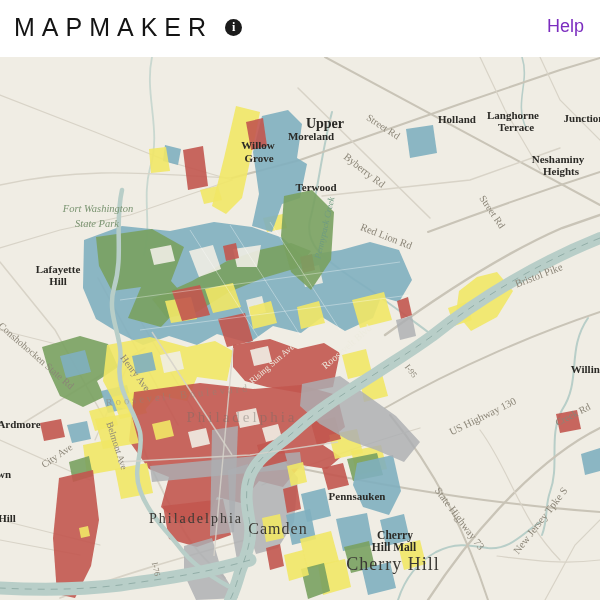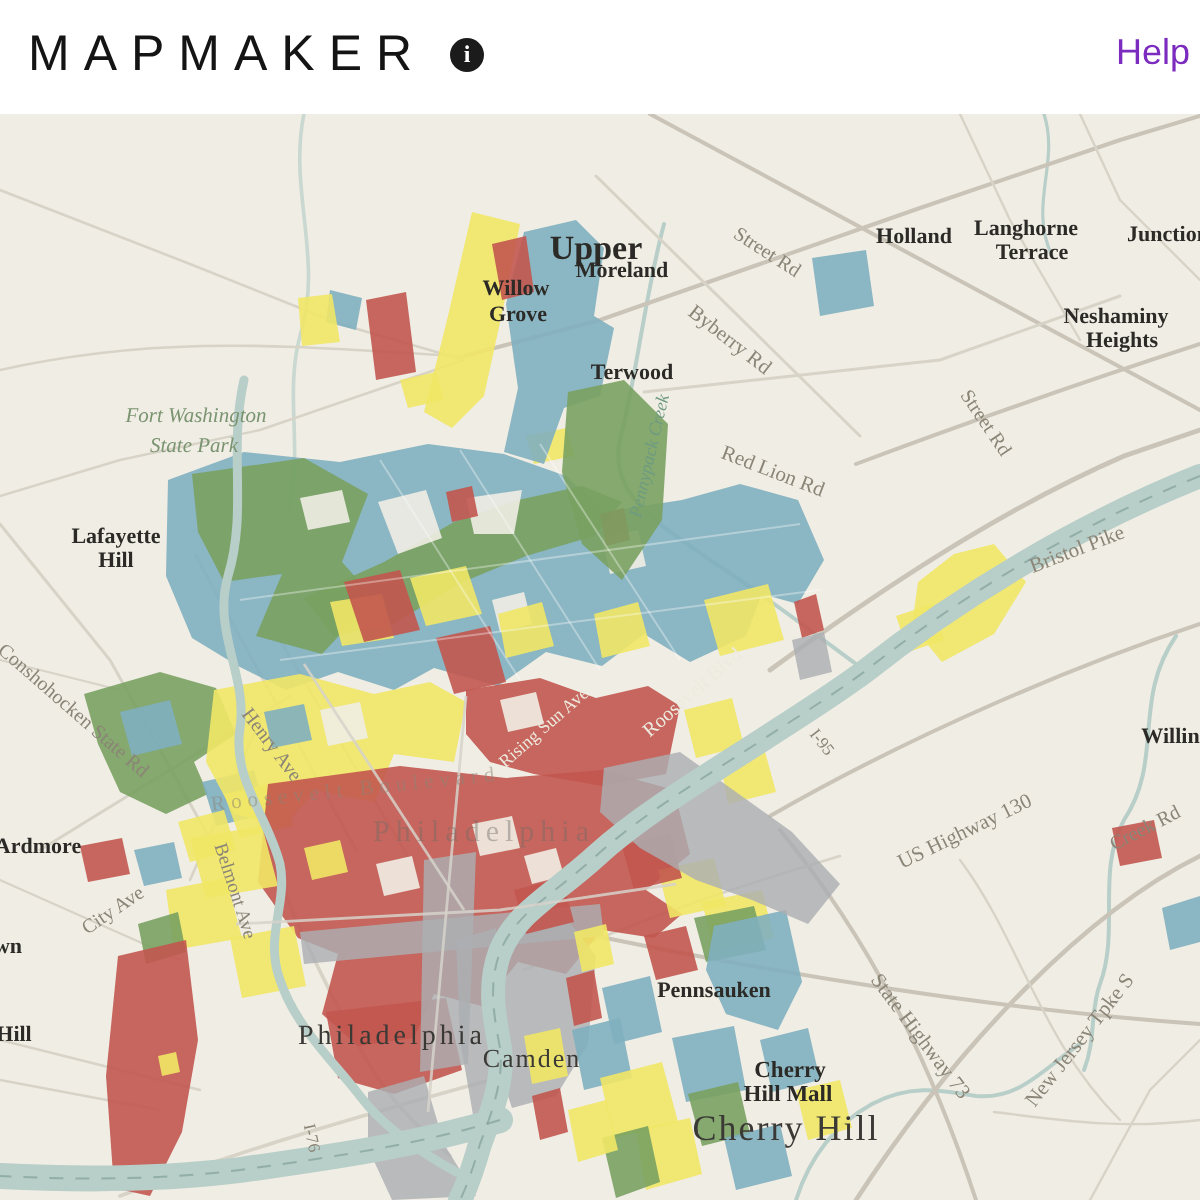--- a/index.html
+++ b/index.html
@@ -6,21 +6,21 @@
   body{width:600px;height:600px;overflow:hidden;position:relative;background:#ffffff;
        font-family:"Liberation Sans",sans-serif;}
   
   #header{position:absolute;top:0;left:0;width:600px;height:55px;background:#ffffff;z-index:30;
           display:flex;align-items:center;}
   #brand{font-size:25px;letter-spacing:7px;font-weight:500;color:#141414;margin-left:14px;white-space:nowrap;}
   #title{font-size:22px;color:#141414;margin-left:26px;font-weight:400;}
   #info-btn{width:17px;height:17px;border-radius:50%;background:#1b1b1b;color:#ffffff;
             display:flex;align-items:center;justify-content:center;margin-left:12px;
             font-family:"Liberation Serif",serif;font-weight:700;font-size:12px;cursor:pointer;}
-  #help{position:absolute;right:5px;top:16px;font-size:18px;color:var(--help,#7B2CBF);
+  #help{position:absolute;right:16px;top:16px;font-size:18px;color:var(--help,#7B2CBF);
         cursor:pointer;}
   
   #map-wrap{position:absolute;top:57px;left:0;width:600px;height:543px;background:var(--bg,#F0EDE4);}
   #map-svg{position:absolute;top:0;left:0;}
   .rd{stroke:var(--road);fill:none;stroke-linecap:round;}
   .rdM{stroke:var(--roadM);fill:none;stroke-linecap:round;}
   .creek{stroke:var(--water);fill:none;stroke-linecap:round;}
   .dA{fill:var(--gA);} .dB{fill:var(--gB);} .dC{fill:var(--gC);} .dD{fill:var(--gD);}
   .hole{fill:var(--bg);}
   .urb{fill:var(--gU);fill-opacity:.82;}
@@ -210,21 +210,21 @@
     <path class="stw" d="M230,225 L300,335"></path>
     <path class="stw" d="M270,222 L340,330"></path>
     <path class="stw" d="M120,300 L400,262"></path>
     <path class="stw" d="M140,330 L410,295"></path>
     <path class="stc" d="M233,348 L214,556"></path>
     <path class="stc" d="M118,462 L250,455 L338,442"></path>
     <path class="stc" d="M152,332 L232,455"></path>
   </g>
 </svg>
 <div id="label-layer">
-      <div class="lbl town" style="left: 298px; top: 67px; font-size: 17px; transform: translate(-50%, -50%) rotate(0deg); font-family: Liberation Serif, serif;">Upper</div>
+      <div class="lbl town" style="left: 325px; top: 67px; font-size: 14px; transform: translate(-50%, -50%) rotate(0deg); font-family: Liberation Serif, serif;">Upper</div>
       <div class="lbl town" style="left: 311px; top: 79px; font-size: 11px; transform: translate(-50%, -50%) rotate(0deg);">Moreland</div>
       <div class="lbl town" style="left: 258px; top: 88px; font-size: 11px; transform: translate(-50%, -50%) rotate(0deg);">Willow</div>
       <div class="lbl town" style="left: 259px; top: 101px; font-size: 11px; transform: translate(-50%, -50%) rotate(0deg);">Grove</div>
       <div class="lbl town" style="left: 316px; top: 130px; font-size: 11px; transform: translate(-50%, -50%) rotate(0deg);">Terwood</div>
       <div class="lbl town" style="left: 457px; top: 62px; font-size: 11px; transform: translate(-50%, -50%) rotate(0deg);">Holland</div>
       <div class="lbl town" style="left: 513px; top: 58px; font-size: 11px; transform: translate(-50%, -50%) rotate(0deg);">Langhorne</div>
       <div class="lbl town" style="left: 516px; top: 70px; font-size: 11px; transform: translate(-50%, -50%) rotate(0deg);">Terrace</div>
       <div class="lbl town" style="left: 584px; top: 61px; font-size: 11px; transform: translate(-50%, -50%) rotate(0deg);">Junction</div>
       <div class="lbl town" style="left: 558px; top: 102px; font-size: 11px; transform: translate(-50%, -50%) rotate(0deg);">Neshaminy</div>
       <div class="lbl town" style="left: 561px; top: 114px; font-size: 11px; transform: translate(-50%, -50%) rotate(0deg);">Heights</div>
@@ -233,21 +233,21 @@
       <div class="lbl town" style="left: 19px; top: 367px; font-size: 11px; transform: translate(-50%, -50%) rotate(0deg);">Ardmore</div>
       <div class="lbl town" style="left: 4px; top: 417px; font-size: 11px; transform: translate(-50%, -50%) rotate(0deg);">wn</div>
       <div class="lbl town" style="left: 7px; top: 461px; font-size: 11px; transform: translate(-50%, -50%) rotate(0deg);">Hill</div>
       <div class="lbl town" style="left: 357px; top: 439px; font-size: 11px; transform: translate(-50%, -50%) rotate(0deg);">Pennsauken</div>
       <div class="lbl town" style="left: 395px; top: 479px; font-size: 11.5px; transform: translate(-50%, -50%) rotate(0deg);">Cherry</div>
       <div class="lbl town" style="left: 394px; top: 491px; font-size: 11.5px; transform: translate(-50%, -50%) rotate(0deg);">Hill Mall</div>
       <div class="lbl town" style="left: 588px; top: 312px; font-size: 11px; transform: translate(-50%, -50%) rotate(0deg);">Willing</div>
       <div class="lbl park" style="left: 98px; top: 152px; font-size: 10.5px; transform: translate(-50%, -50%) rotate(0deg);">Fort Washington</div>
       <div class="lbl park" style="left: 97px; top: 167px; font-size: 10.5px; transform: translate(-50%, -50%) rotate(0deg);">State Park</div>
       <div class="lbl city" style="left: 196px; top: 462px; font-size: 14px; letter-spacing: 2px; transform: translate(-50%, -50%) rotate(0deg);">Philadelphia</div>
-      <div class="lbl city" style="left: 266px; top: 472px; font-size: 13px; letter-spacing: 1px; transform: translate(-50%, -50%) rotate(0deg);">Camden</div>
+      <div class="lbl city" style="left: 278px; top: 472px; font-size: 16px; letter-spacing: 1px; transform: translate(-50%, -50%) rotate(0deg);">Camden</div>
       <div class="lbl city" style="left: 393px; top: 507px; font-size: 18px; letter-spacing: 1px; transform: translate(-50%, -50%) rotate(0deg);">Cherry Hill</div>
       <div class="lbl city-faded" style="left: 242px; top: 360px; font-size: 15px; letter-spacing: 3px; opacity: 0.42; transform: translate(-50%, -50%) rotate(0deg);">Philadelphia</div>
       <div class="lbl road" style="left: 383px; top: 70px; font-size: 10px; transform: translate(-50%, -50%) rotate(33deg);">Street Rd</div>
       <div class="lbl road" style="left: 364px; top: 114px; font-size: 10.5px; transform: translate(-50%, -50%) rotate(38deg);">Byberry Rd</div>
       <div class="lbl road" style="left: 386px; top: 180px; font-size: 10.5px; transform: translate(-50%, -50%) rotate(21deg);">Red Lion Rd</div>
       <div class="lbl road" style="left: 492px; top: 155px; font-size: 10px; transform: translate(-50%, -50%) rotate(56deg);">Street Rd</div>
       <div class="lbl road" style="left: 539px; top: 219px; font-size: 10.5px; transform: translate(-50%, -50%) rotate(-21deg);">Bristol Pike</div>
       <div class="lbl road" style="left: 411px; top: 314px; font-size: 8.5px; transform: translate(-50%, -50%) rotate(52deg);">I-95</div>
       <div class="lbl road-light" style="left: 347px; top: 290px; font-size: 10px; transform: translate(-50%, -50%) rotate(-41deg);">Roosevelt Blvd</div>
       <div class="lbl road-light" style="left: 272px; top: 307px; font-size: 9px; transform: translate(-50%, -50%) rotate(-41deg);">Rising Sun Ave</div>

